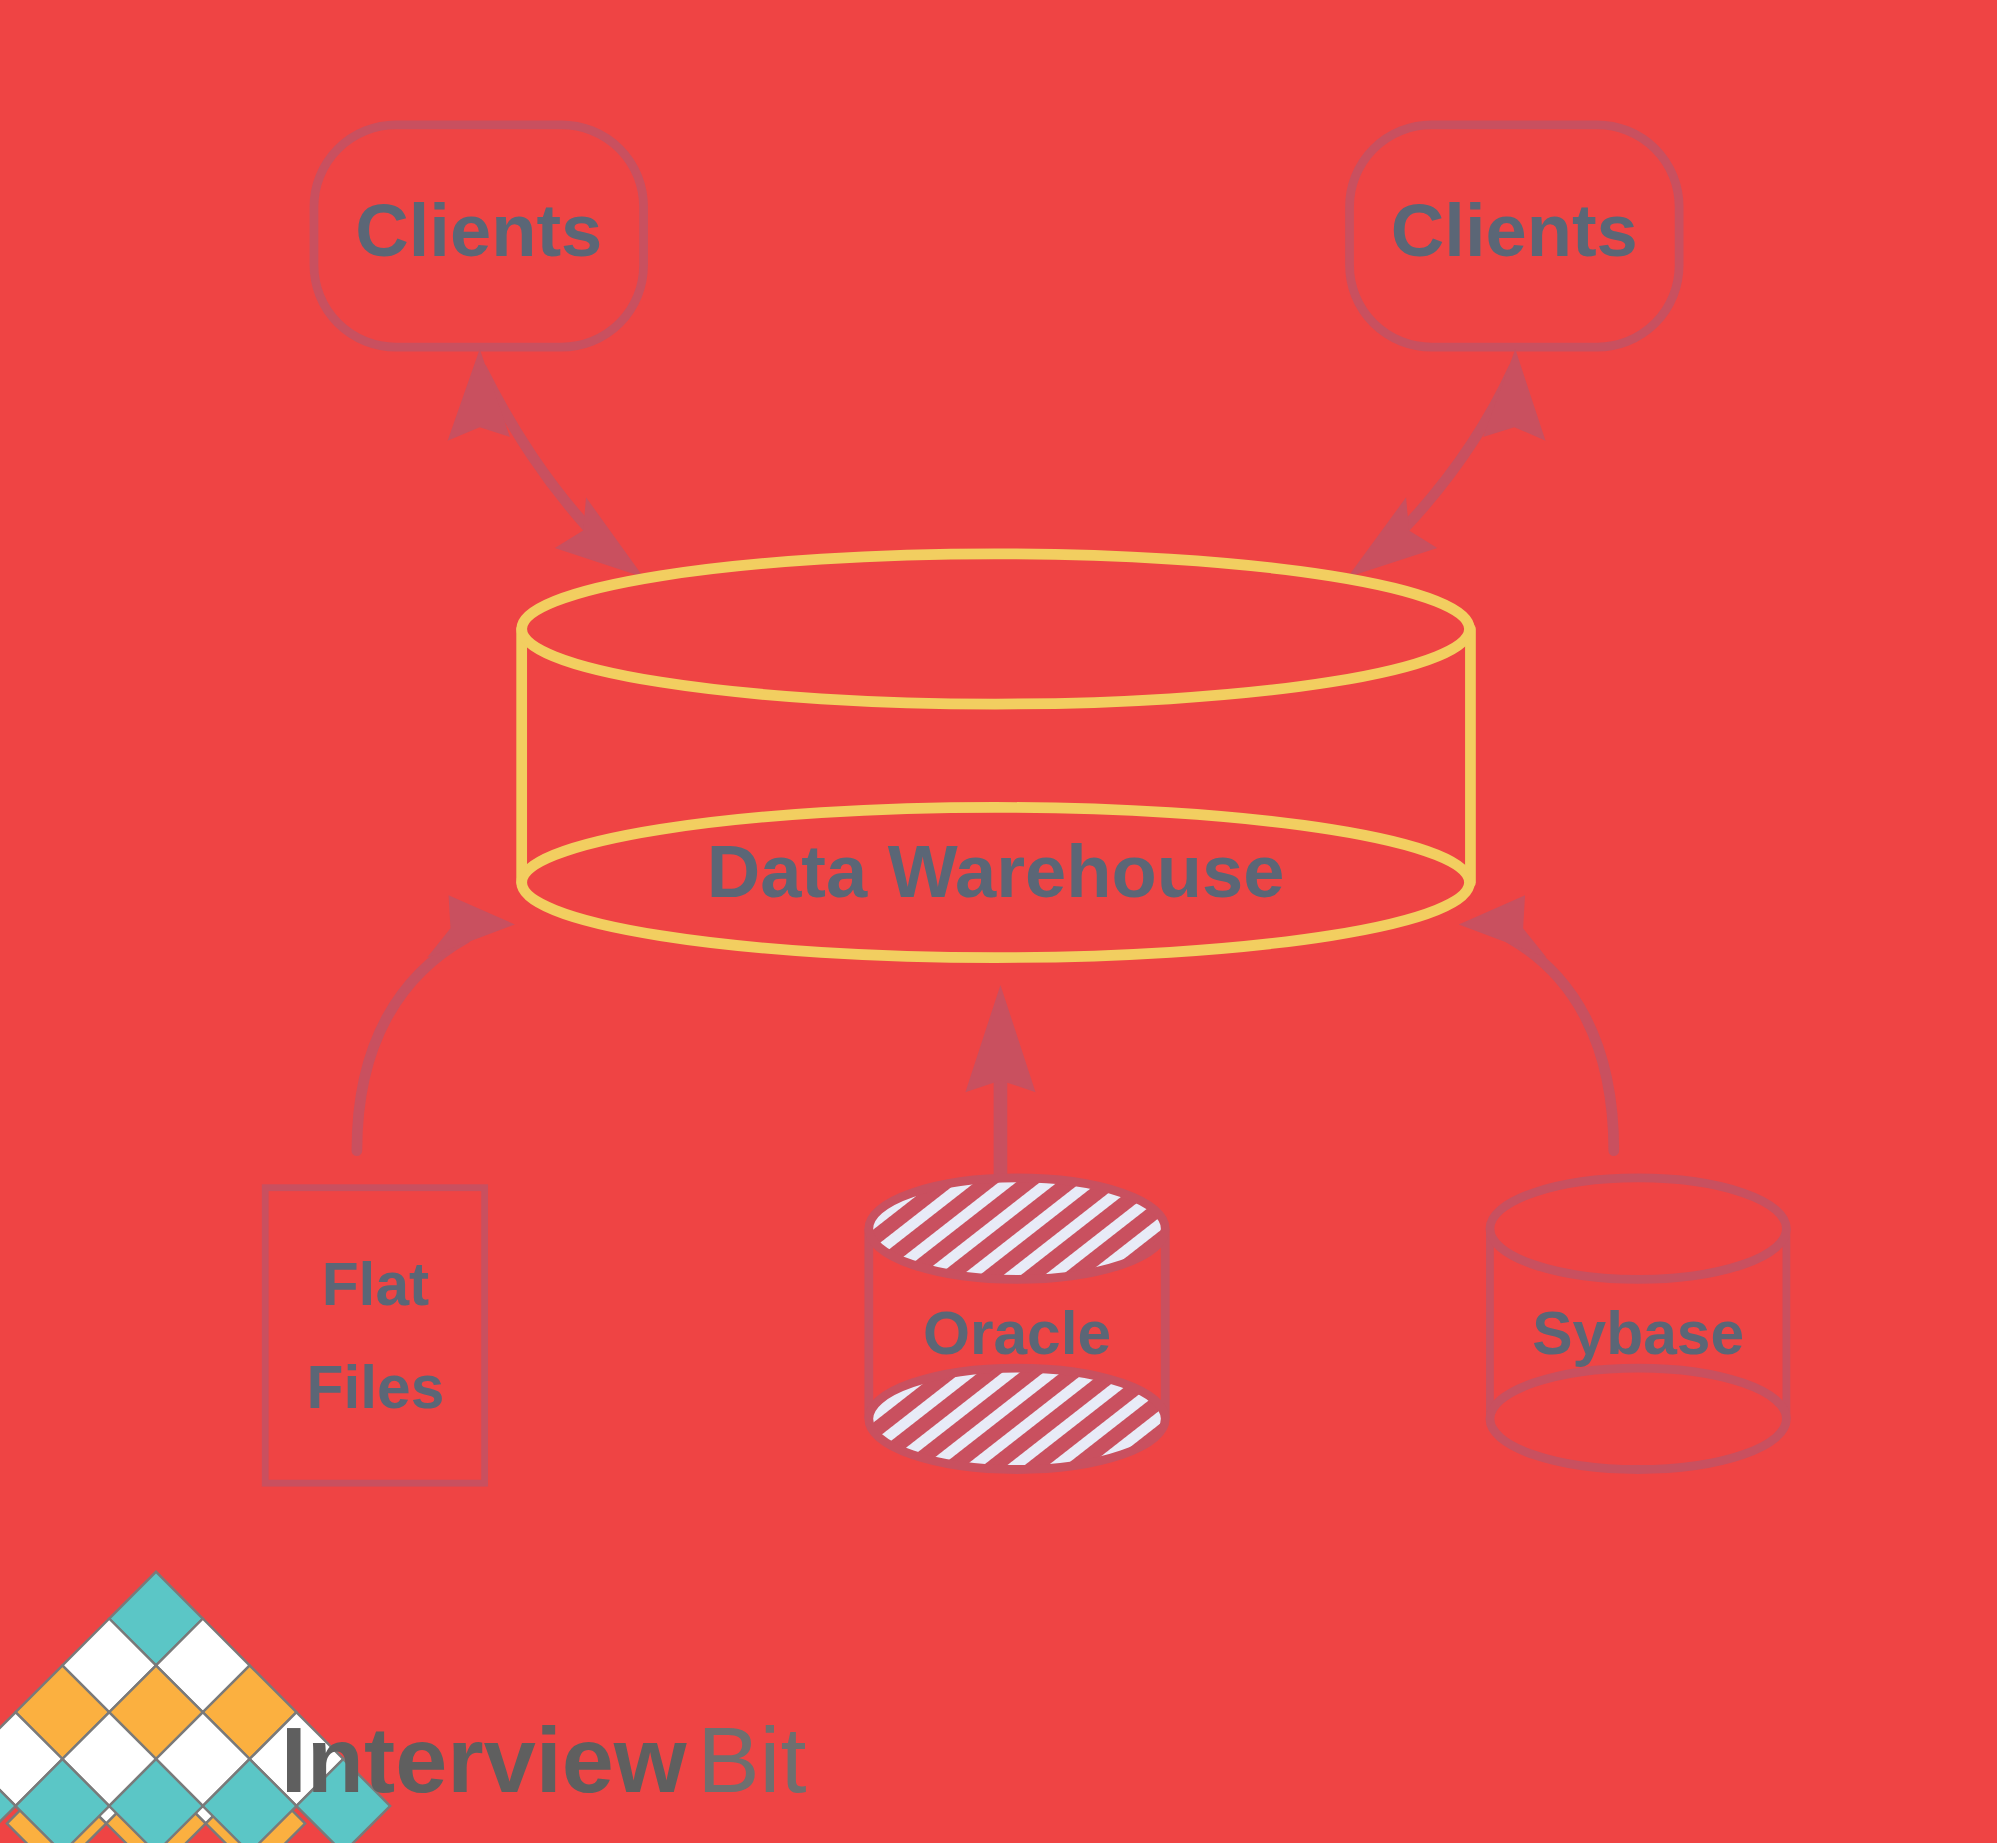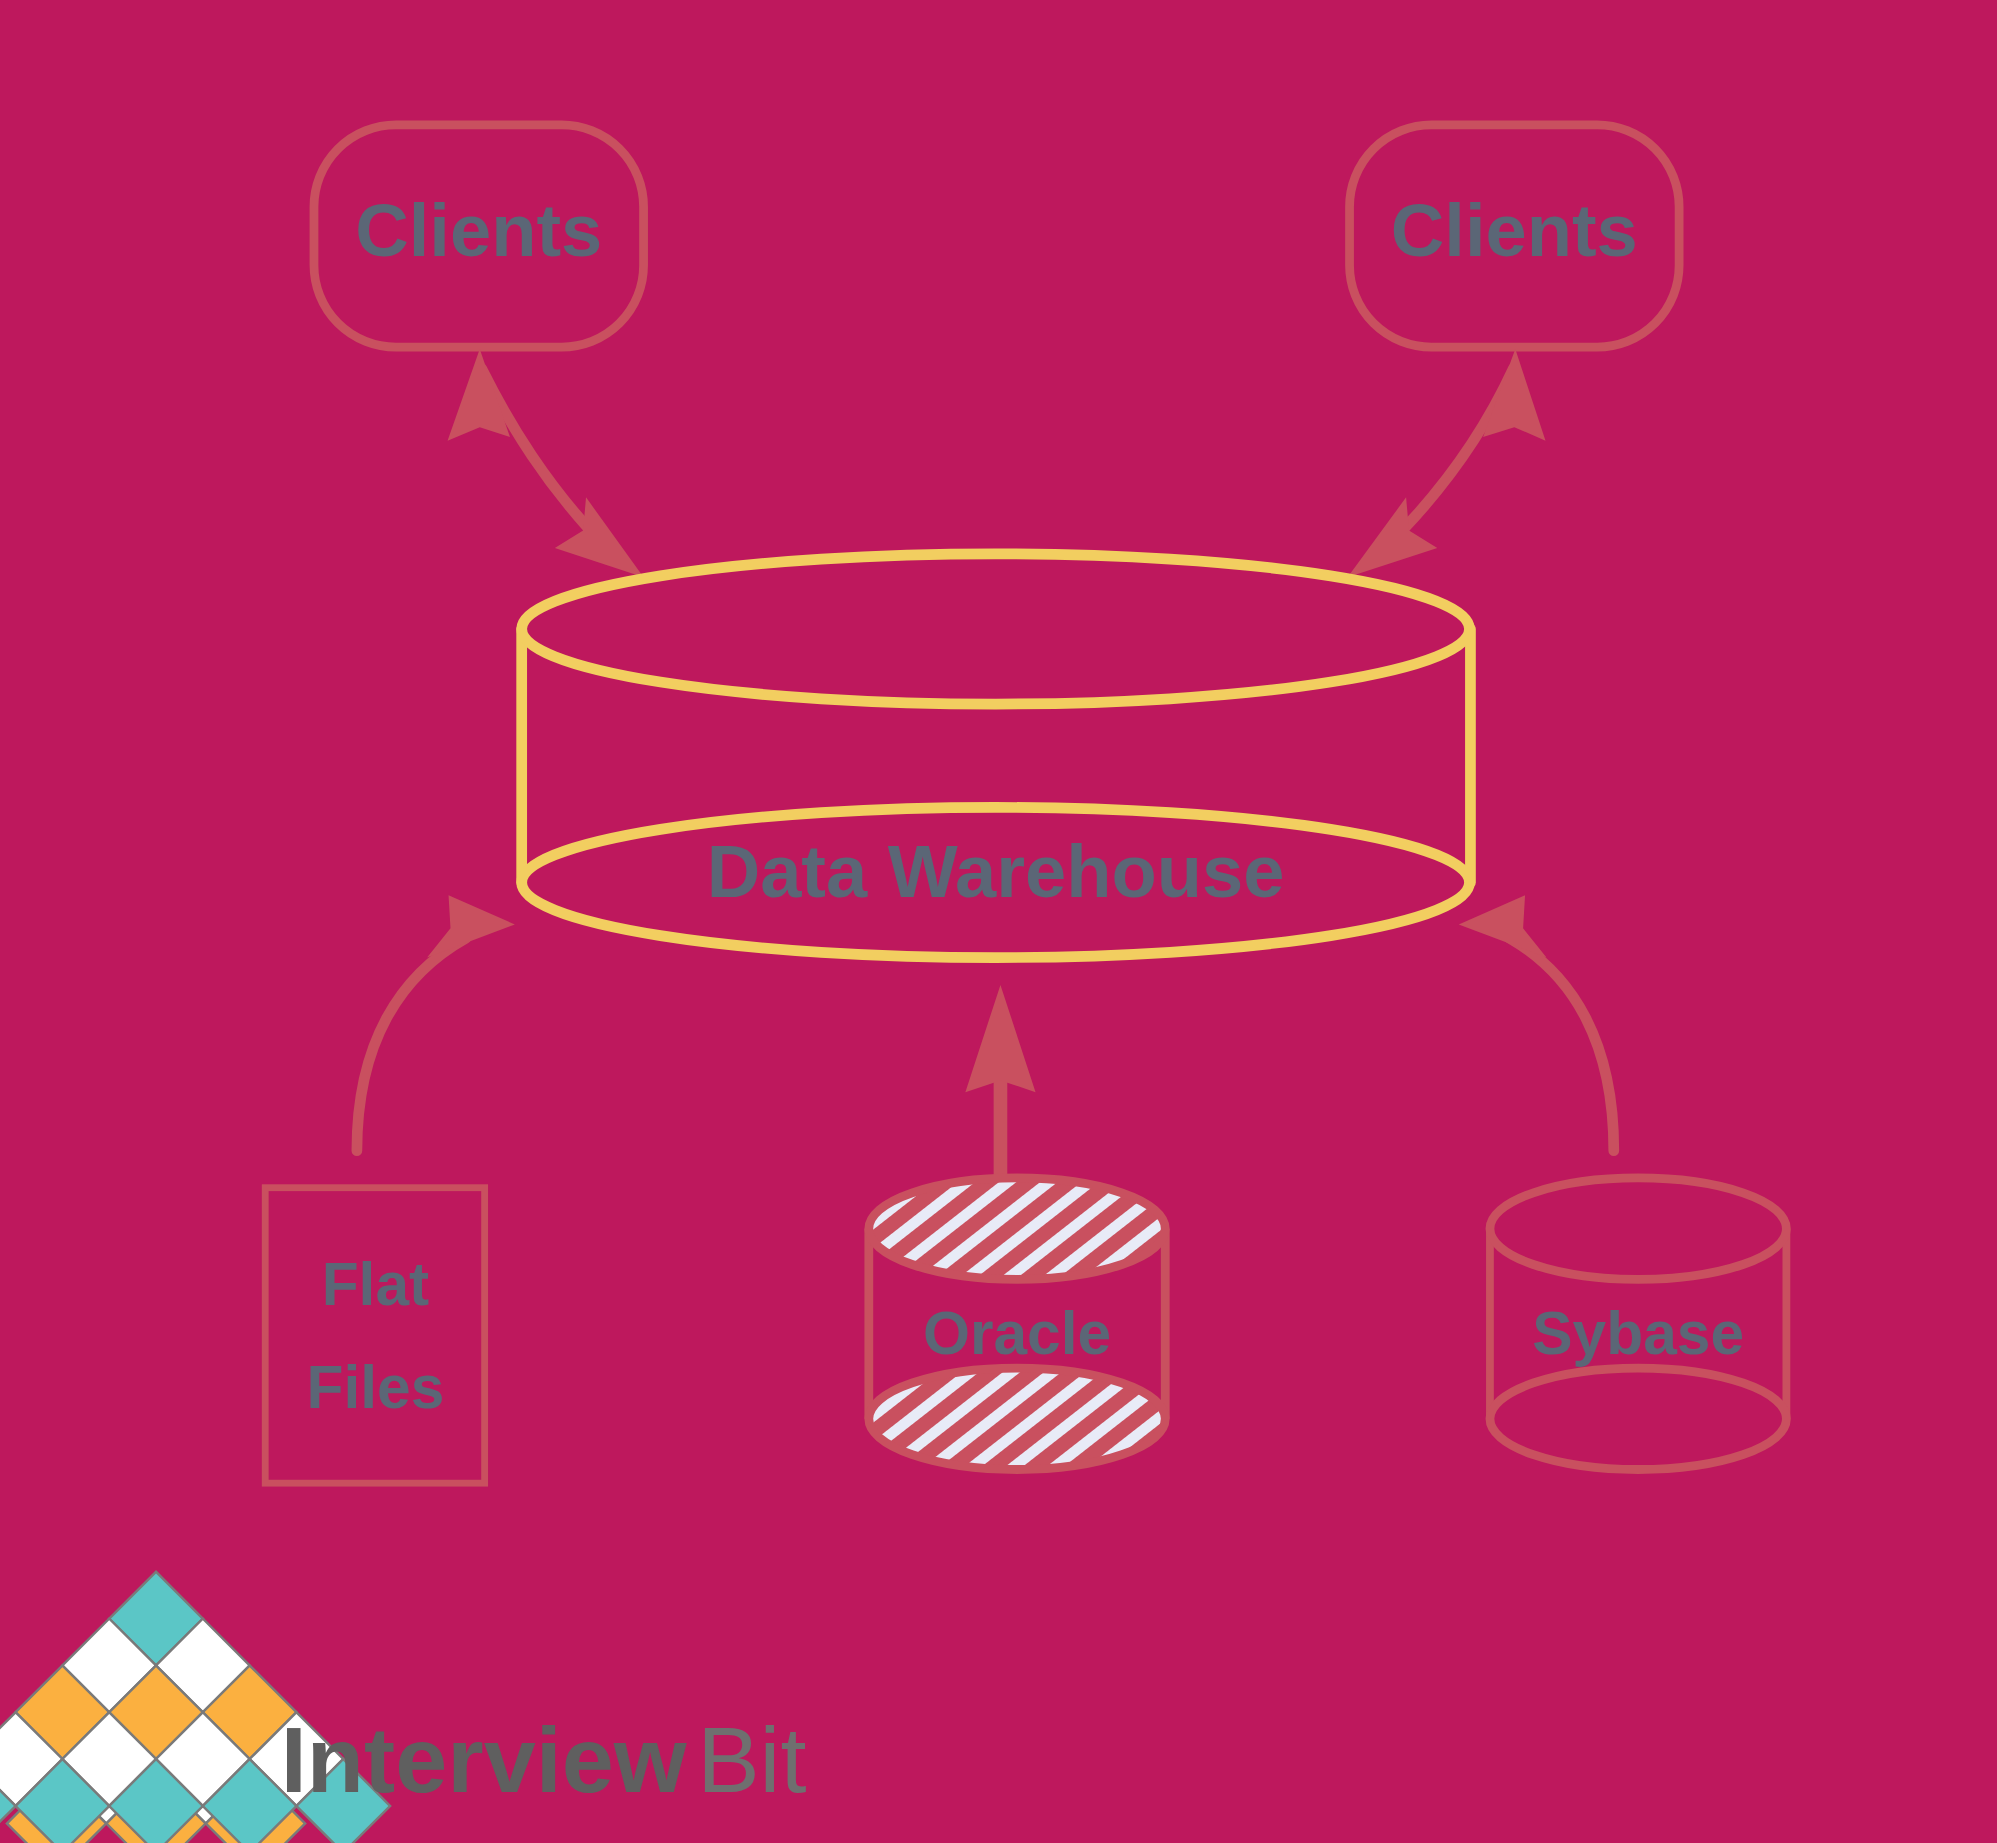--- a/index.html
+++ b/index.html
@@ -42,21 +42,21 @@
   .logo-word-sub {
     fill: #6f6f6f;
     font-family: "Liberation Sans", sans-serif;
     font-weight: normal;
     font-size: 96px;
   }
 </style>
 </head>
 <body style="background: rgb(232, 235, 247);">
 
-<div id="canvas" style="background: #be185d;">
+<div id="canvas" style="background: #ef4444;">
 
   <svg id="diagram-svg" viewBox="0 0 2048 1890">
 
     <defs>
 
       <pattern id="hatch" width="26" height="26" patternUnits="userSpaceOnUse" patternTransform="rotate(52)">
         <rect width="26" height="26" fill="#c9505f"></rect>
         <rect width="11" height="26" fill="#e8ebf7"></rect>
       </pattern>
       <clipPath id="clip-oracle-top">

